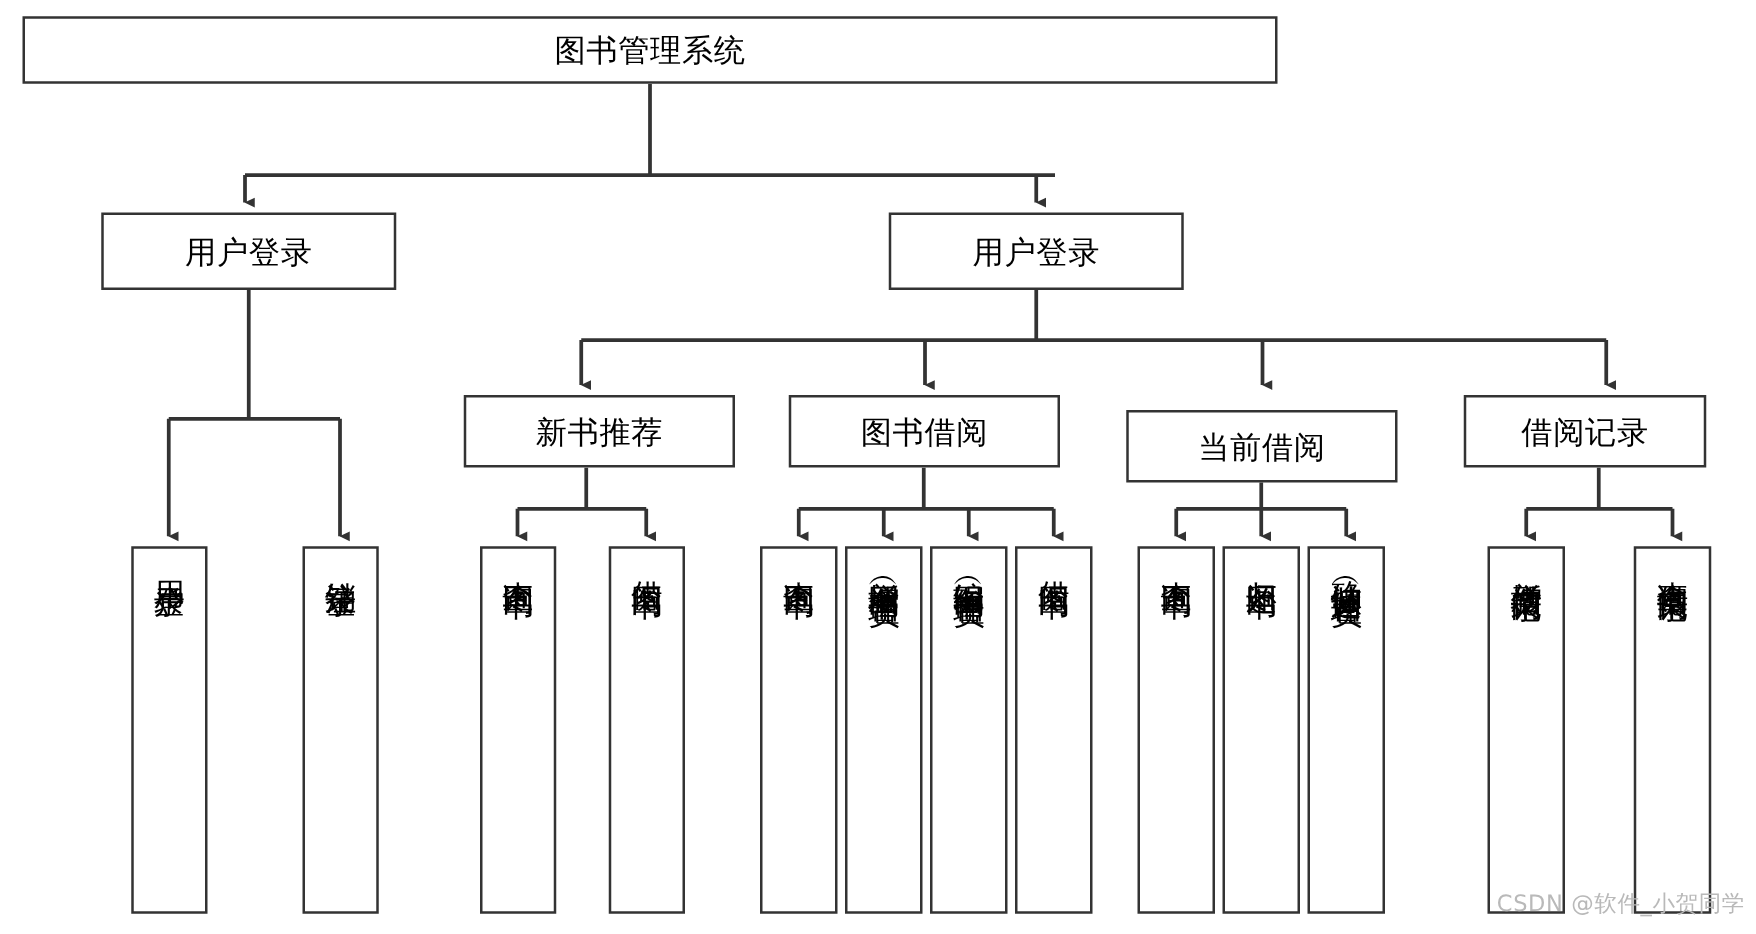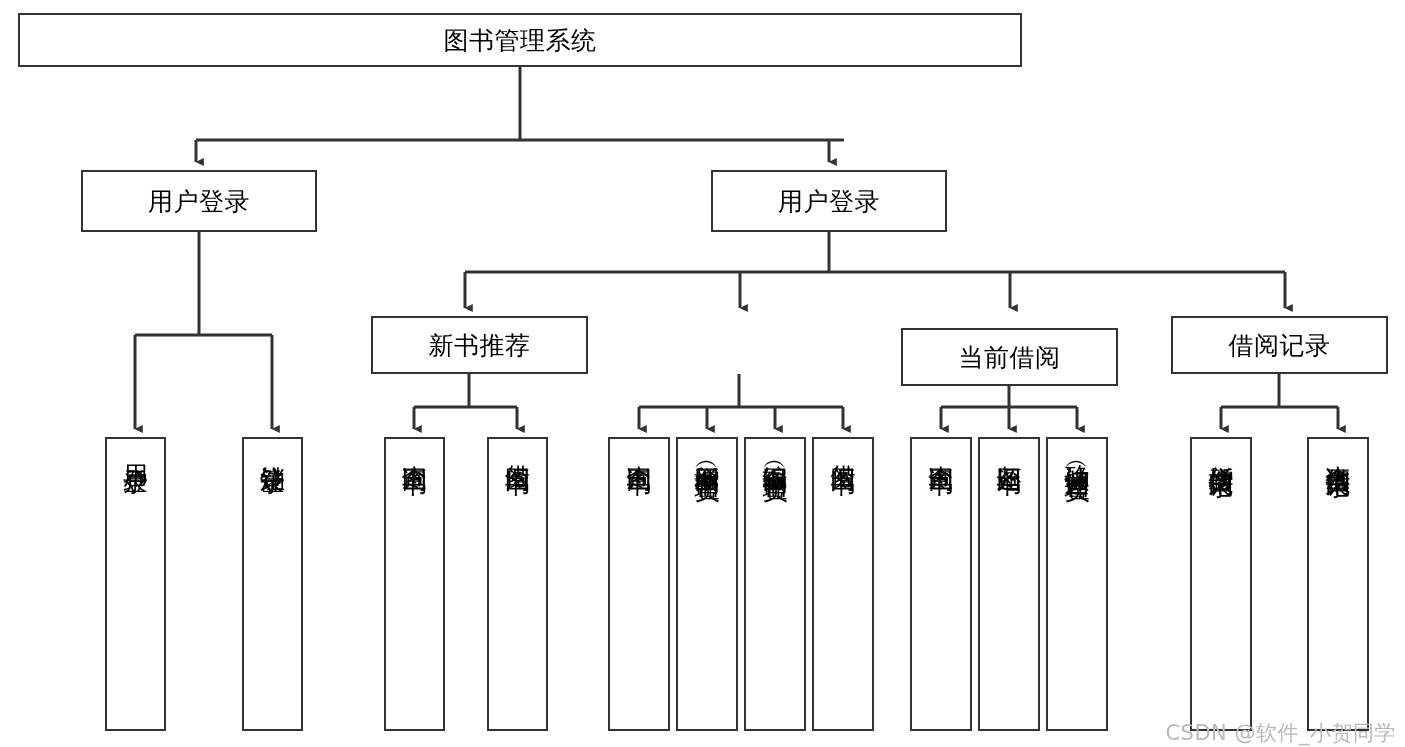--- a/index.html
+++ b/index.html
@@ -56,22 +56,22 @@
     text-orientation: upright;
     font-size: 25px;
     letter-spacing: 2px;
     white-space: nowrap;
     text-align: left;
   }
   .node-root .node-label { font-size: 26px; }
   #watermark {
     position: absolute;
     right: 9px;
-    bottom: 0;
-    font-size: 21px;
+    bottom: 12px;
+    font-size: 18px;
     color: #b9b9b9;
     font-family: "DejaVu Sans", "Liberation Sans", sans-serif;
     letter-spacing: 0.5px;
     white-space: nowrap;
     pointer-events: none;
   }
 </style>
 </head>
 <body>
 
@@ -134,24 +134,27 @@
   <div class="node horizontal" style="left:81px; top:170px; width:236px; height:62px;">
     <span class="node-label">用户登录</span>
   </div>
   <div class="node horizontal" style="left:711px; top:170px; width:236px; height:62px;">
     <span class="node-label">用户登录</span>
   </div>
 
   <div class="node horizontal" style="left:371px; top:316px; width:217px; height:58px;">
     <span class="node-label">新书推荐</span>
   </div>
+  <div class="node horizontal" style="left:631px; top:316px; width:217px; height:58px;">
+    <span class="node-label">图书借阅</span>
+  </div>
   <div class="node horizontal" style="left:901px; top:316px; width:217px; height:58px;margin-top:12px;">
     <span class="node-label">当前借阅</span>
   </div>
-  <div class="node horizontal" style="left:1171px; top:316px; width:217px; height:58px;">
+  <div class="node horizontal" style="left:1171px; top:316px; width:194px; height:58px;">
     <span class="node-label">借阅记录</span>
   </div>
 
   <div class="node vertical" style="left:105px; top:437px; width:61px; height:294px;">
     <span class="node-label">用户登录</span>
   </div>
   <div class="node vertical" style="left:242px; top:437px; width:61px; height:294px;">
     <span class="node-label">注销登录</span>
   </div>
 

